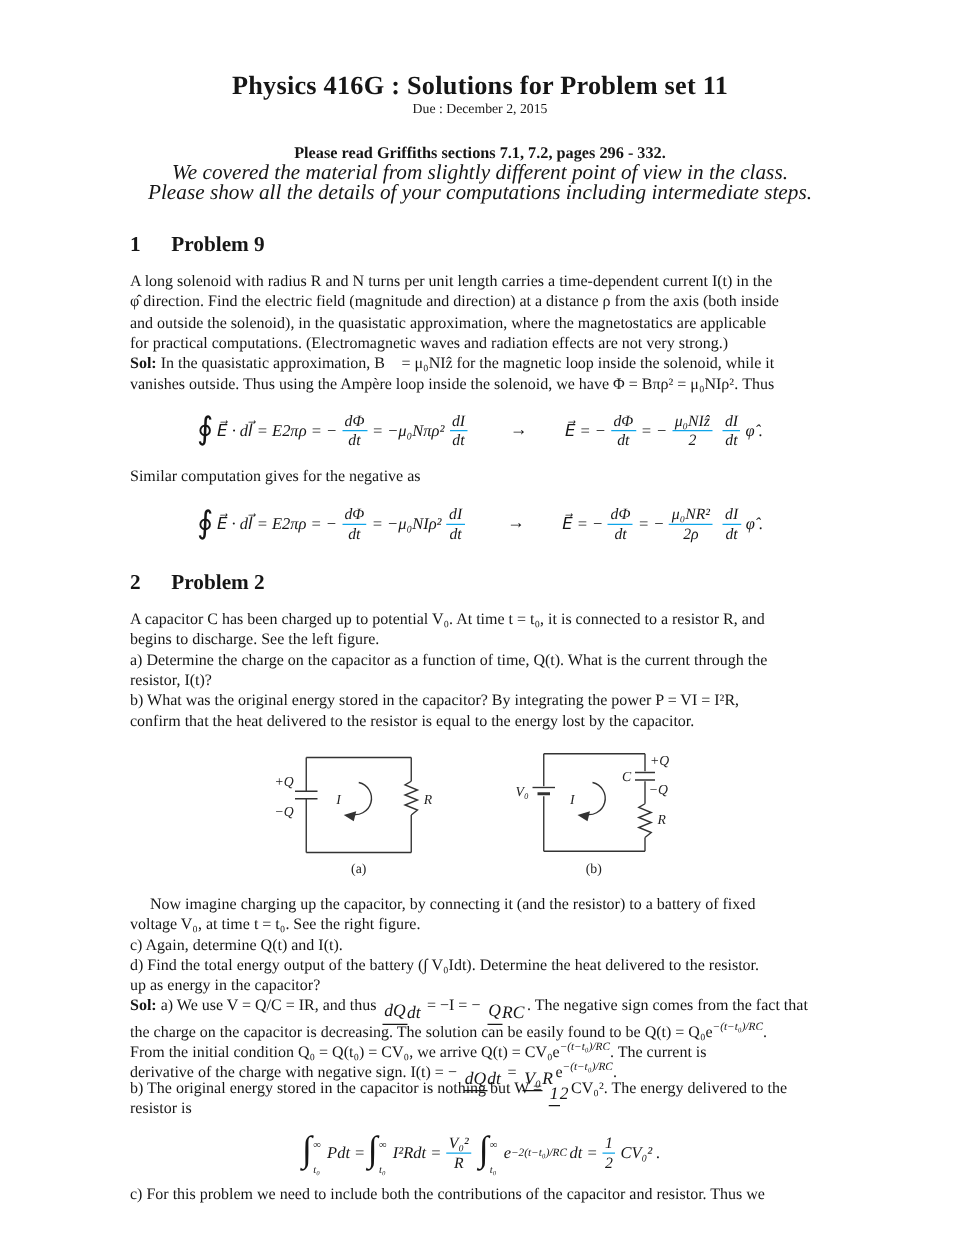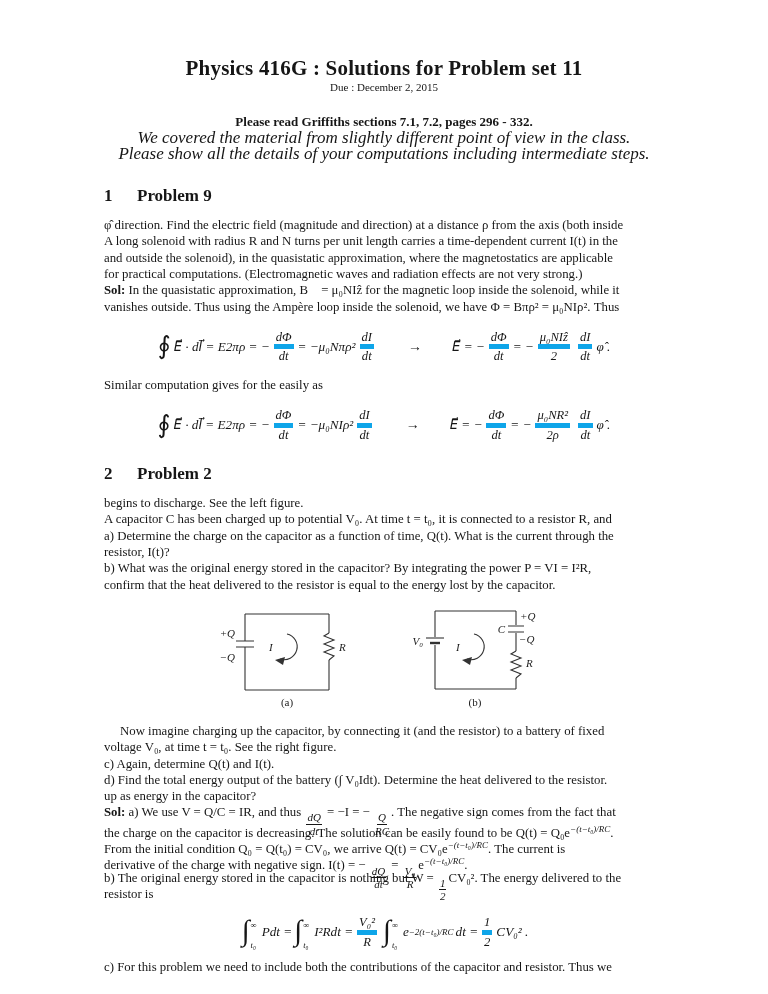--- a/index.html
+++ b/index.html
@@ -14,30 +14,30 @@
   .sec .num{width:33px;}
   .para{font-size:12.8px;line-height:16.3px;margin-top:11px;}
   .ln{height:16.3px;white-space:nowrap;}
   .ln.indent{text-indent:16px;}
   b.solb{font-weight:bold;}
   
   .eq{display:flex;align-items:center;justify-content:center;font-style:italic;font-size:13.2px;
       margin:15px 0 13px 0;font-family:"Liberation Serif","DejaVu Sans",serif;}
   .oint{font-size:25px;font-style:normal;line-height:1;margin-right:3px;transform:translateY(-1px);}
   .frac{display:inline-flex;flex-direction:column;align-items:center;line-height:1.15;font-size:12.6px;margin:0 4px;}
-  .frac .fn{border-bottom:5px solid #0ea5e9;padding:0 2px;}
+  .frac .fn{border-bottom:1px solid #0ea5e9;padding:0 2px;}
   .frac .fd{padding:0 2px;}
   .arrow{margin:0 30px;font-style:normal;font-size:14px;}
   .intwrap{display:inline-flex;align-items:center;margin:0 2px;}
   .isym{font-size:29px;font-style:normal;line-height:1;transform:translateY(-2px);}
   .ilims{display:inline-flex;flex-direction:column;justify-content:space-between;height:30px;font-size:8.5px;
          margin:0 3px 0 1px;transform:translateY(3px);}
   .ilims .inf{font-style:normal;}
   
-  .sfrac{display:inline-flex;flex-direction:column;align-items:center;font-size:11px;line-height:1.15;
+  .sfrac{display:inline-flex;flex-direction:row;align-items:center;font-size:14px;line-height:1.15;
          vertical-align:-5px;margin:0 2px;font-style:italic;}
   .sfrac .fn{border-bottom:1px solid #161616;padding:0 1px;}
   sup.exp{font-size:9px;font-style:italic;}
   
   .figrow{display:flex;justify-content:center;gap:52px;margin-top:16px;}
   .figrow svg{overflow:visible;}
   .cw{stroke:#333;stroke-width:1.1;fill:none;}
   .cw2{stroke:#333;stroke-width:2.4;fill:none;}
   .ctext{font-family:"Liberation Serif","DejaVu Serif",serif;font-size:11px;font-style:italic;fill:#222;}
   .ccap{font-family:"Liberation Serif","DejaVu Serif",serif;font-size:11px;fill:#222;}
@@ -54,22 +54,22 @@
     <div class="read">Please read Griffiths sections 7.1, 7.2, pages 296 - 332.</div>
     <div class="note">We covered the material from slightly different point of view in the class.</div>
     <div class="note">Please show all the details of your computations including intermediate steps.</div>
 
     <div class="sec">
       <span class="num">1</span>
       <span>Problem 9</span>
     </div>
 
     <div class="para">
+      <div class="ln">A long solenoid with radius R and N turns per unit length carries a time-dependent current I(t) in the</div>
       <div class="ln">φ̂ direction. Find the electric field (magnitude and direction) at a distance ρ from the axis (both inside</div>
-      <div class="ln">A long solenoid with radius R and N turns per unit length carries a time-dependent current I(t) in the</div>
       <div class="ln">and outside the solenoid), in the quasistatic approximation, where the magnetostatics are applicable</div>
       <div class="ln">for practical computations. (Electromagnetic waves and radiation effects are not very strong.)</div>
       <div class="ln"><b class="solb">Sol:</b><span> In the quasistatic approximation, B⃗ = μ₀NIẑ for the magnetic loop inside the solenoid, while it</span></div>
       <div class="ln">vanishes outside. Thus using the Ampère loop inside the solenoid, we have Φ = Bπρ² = μ₀NIρ². Thus</div>
     </div>
 
     <div class="eq">
       <span class="oint">∮</span>
       <span>E⃗ · dl⃗ = E2πρ = −</span>
       <span class="frac">
@@ -93,21 +93,21 @@
           <span class="fd">2</span>
         </span>
       <span class="frac">
           <span class="fn">dI</span>
           <span class="fd">dt</span>
         </span>
       <span>φ̂ .</span>
     </div>
 
     <div class="para" style="margin-top:0;">
-      <div class="ln">Similar computation gives for the easily as</div>
+      <div class="ln">Similar computation gives for the negative as</div>
     </div>
 
     <div class="eq">
       <span class="oint">∮</span>
       <span>E⃗ · dl⃗ = E2πρ = −</span>
       <span class="frac">
           <span class="fn">dΦ</span>
           <span class="fd">dt</span>
         </span>
       <span>= −μ₀NIρ²</span>
@@ -132,22 +132,22 @@
         </span>
       <span>φ̂ .</span>
     </div>
 
     <div class="sec" style="margin-top:22px;">
       <span class="num">2</span>
       <span>Problem 2</span>
     </div>
 
     <div class="para">
+      <div class="ln">A capacitor C has been charged up to potential V₀. At time t = t₀, it is connected to a resistor R, and</div>
       <div class="ln">begins to discharge. See the left figure.</div>
-      <div class="ln">A capacitor C has been charged up to potential V₀. At time t = t₀, it is connected to a resistor R, and</div>
       <div class="ln">a) Determine the charge on the capacitor as a function of time, Q(t). What is the current through the</div>
       <div class="ln">resistor, I(t)?</div>
       <div class="ln">b) What was the original energy stored in the capacitor? By integrating the power P = VI = I²R,</div>
       <div class="ln">confirm that the heat delivered to the resistor is equal to the energy lost by the capacitor.</div>
     </div>
 
     <div class="figrow">
 
       <svg width="140" height="100" viewBox="0 0 140 100">
         <path class="cw" d="M32 5 H116"></path>

